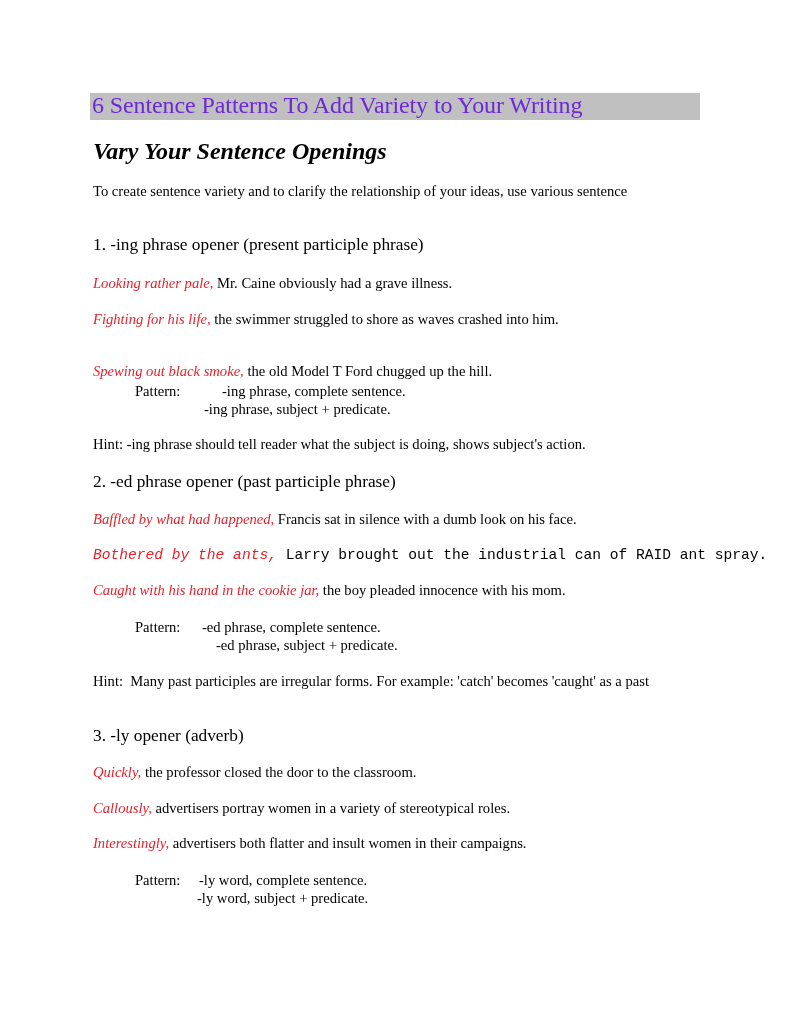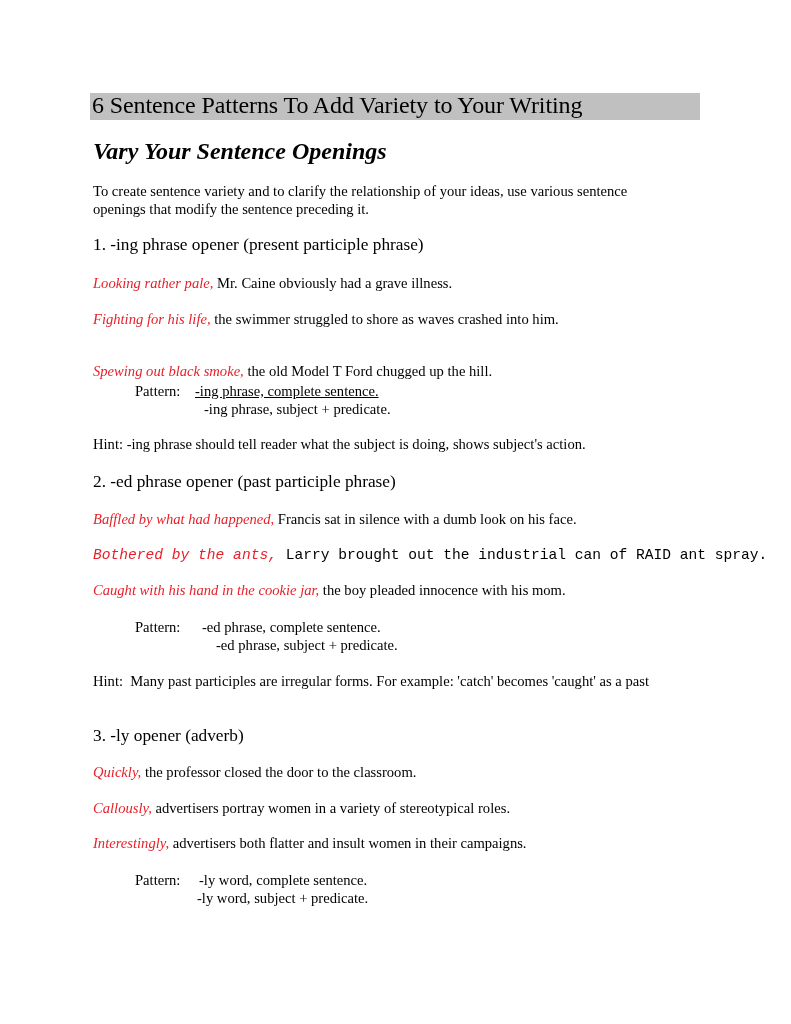--- a/index.html
+++ b/index.html
@@ -1,20 +1,20 @@
 <!DOCTYPE html>
 <html><head>
 <meta charset="utf-8">
 <style>
   html, body { margin: 0; padding: 0; background: #ffffff; }
   body { width: 791px; height: 1024px; position: relative; overflow: hidden;
          font-family: "Liberation Serif", "DejaVu Serif", serif; color: #000; }
   .title-bar { position: absolute; left: 90px; top: 93px; width: 610px; height: 27px;
                background: #c0c0c0; }
-  .title-bar span { position: absolute; left: 2px; top: -1px; font-size: 24px; color: #000000;
+  .title-bar span { position: absolute; left: 2px; top: -1px; font-size: 24px; color: #6d28d9;
                     white-space: nowrap; letter-spacing: -0.1px; }
   .h1 { position: absolute; left: 93px; top: 138px; font-size: 24px; font-weight: bold; white-space: nowrap; font-style: italic; }
   .para { position: absolute; left: 93px; font-size: 14.6px; line-height: 18px; width: 600px; }
   .sec { position: absolute; left: 93px; font-size: 17.3px; white-space: nowrap; }
   .ex { position: absolute; left: 93px; font-size: 14.6px; white-space: nowrap; }
   .ex .lead { color: #e8202a; font-style: italic; }
   .pat { position: absolute; left: 93px; font-size: 14.6px; line-height: 18px; white-space: nowrap; margin-left: 42px; }
   .pat .lbl { display: inline-block; }
   .pat .l1, .pat .l2 { position: absolute; white-space: nowrap; }
 </style>
@@ -22,38 +22,37 @@
 <body>
 
 <div class="title-bar">
   <span>6 Sentence Patterns To Add Variety to Your Writing</span>
 </div>
 
 <div class="h1">Vary Your Sentence Openings</div>
 
 <div class="para" style="top:182px;">
   <div>To create sentence variety and to clarify the relationship of your ideas, use various sentence</div>
-  <div>openings that modify the sentence preceding it.</div>
 </div>
 
 <div class="sec" style="top:235px;">1. -ing phrase opener (present participle phrase)</div>
 
 <div class="ex" style="top:275px;">
   <span class="lead">Looking rather pale,</span><span> Mr. Caine obviously had a grave illness.</span>
 </div>
 <div class="ex" style="top:311px;">
   <span class="lead">Fighting for his life,</span><span> the swimmer struggled to shore as waves crashed into him.</span>
 </div>
 <div class="ex" style="top:363px;">
   <span class="lead">Spewing out black smoke,</span><span> the old Model T Ford chugged up the hill.</span>
 </div>
 
 <div class="pat" style="top:382px; width:600px; height:36px;">
   <span class="lbl">Pattern:</span>
-  <span class="l1" style="left:60px; top:0;text-decoration:underline;">-ing phrase, complete sentence.</span>
+  <span class="l1" style="left:87px; top:0;">-ing phrase, complete sentence.</span>
   <span class="l2" style="left:69px; top:18px;">-ing phrase, subject + predicate.</span>
 </div>
 
 <div class="ex" style="top:436px;">Hint: -ing phrase should tell reader what the subject is doing, shows subject's action.</div>
 
 <div class="sec" style="top:472px;">2. -ed phrase opener (past participle phrase)</div>
 
 <div class="ex" style="top:511px;">
   <span class="lead">Baffled by what had happened,</span><span> Francis sat in silence with a dumb look on his face.</span>
 </div>

